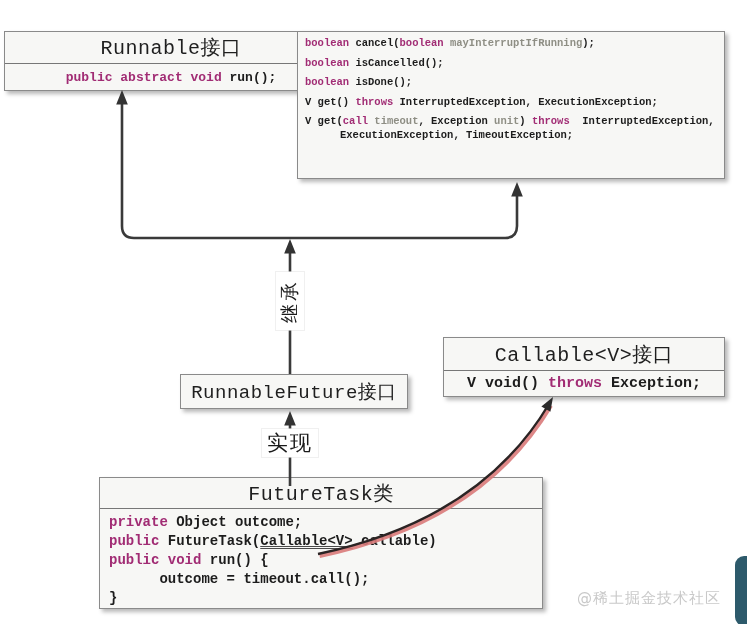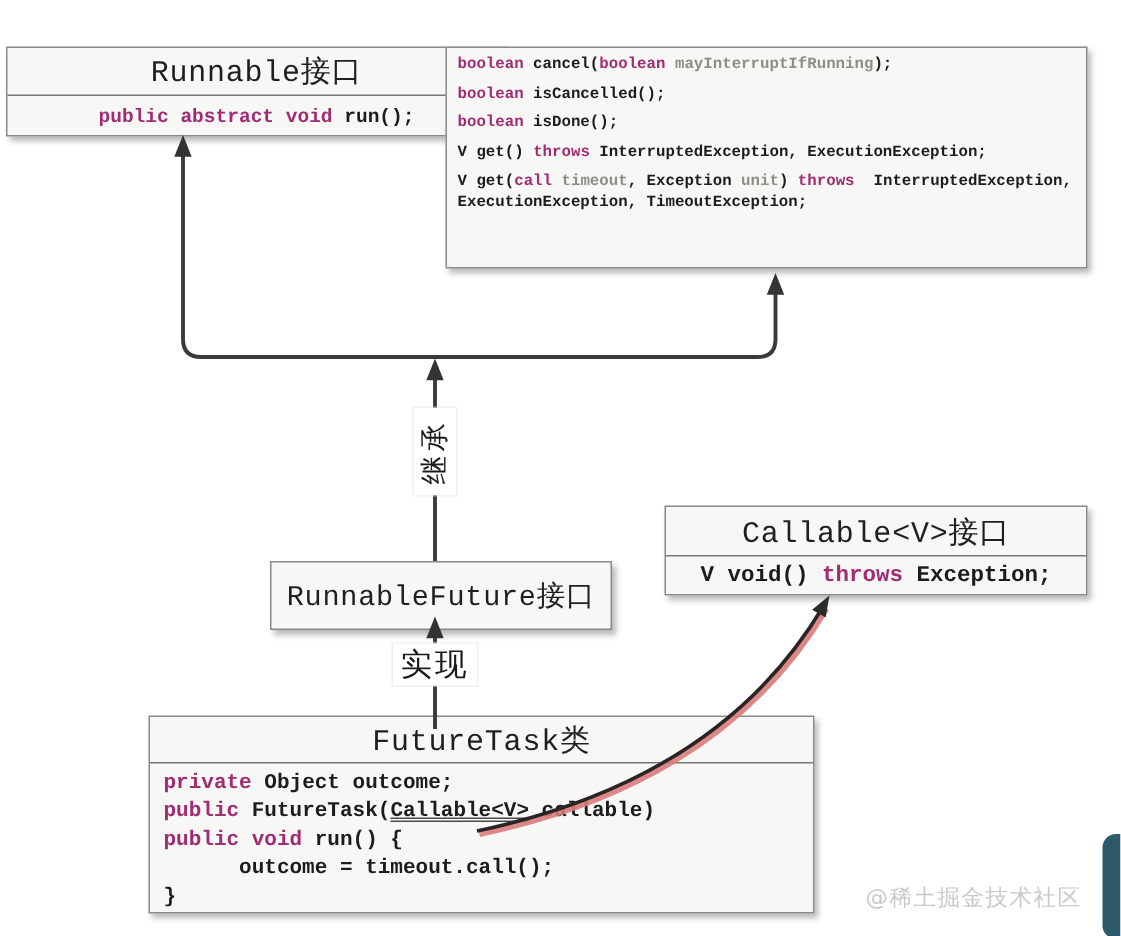--- a/index.html
+++ b/index.html
@@ -42,27 +42,27 @@
 
   
   #box-runnable{left:4px;top:31px;width:334px;height:60px;}
   #box-runnable .title{height:32px;font-size:20px;}
   #box-runnable .code{height:26px;display:flex;align-items:center;justify-content:center;font-size:13px;}
 
   #box-future{left:297px;top:31px;width:428px;height:148px;}
   #box-future .title{height:33px;font-size:21px;}
   #box-future .code{padding:5px 7px 0 7px;font-size:10.5px;line-height:13.5px;}
   #box-future .crow{margin:0 0 6px 0;}
-  #box-future .crow.cont{margin-top:-6px;}
+  #box-future .crow.cont{margin-top:-6px;margin-left:35px;}
 
   #box-callable{left:443px;top:337px;width:282px;height:60px;}
   #box-callable .title{height:33px;font-size:20px;}
   #box-callable .code{height:25px;display:flex;align-items:center;justify-content:center;font-size:15px;}
 
-  #box-runnablefuture{left:180px;top:374px;width:228px;height:46px;}
+  #box-runnablefuture{left:180px;top:374px;width:228px;height:35px;}
   #box-runnablefuture .title{font-size:19px;}
 
   #box-futuretask{left:99px;top:477px;width:444px;height:132px;}
   #box-futuretask .title{height:31px;font-size:20px;}
   #box-futuretask .code{padding:4px 0 0 9px;font-size:14px;line-height:19px;}
 
   
   .rel-label{
     position:absolute;background:#ffffff;color:#1a1a1a;z-index:6;
     font-family:"DejaVu Sans","Liberation Sans",sans-serif;

